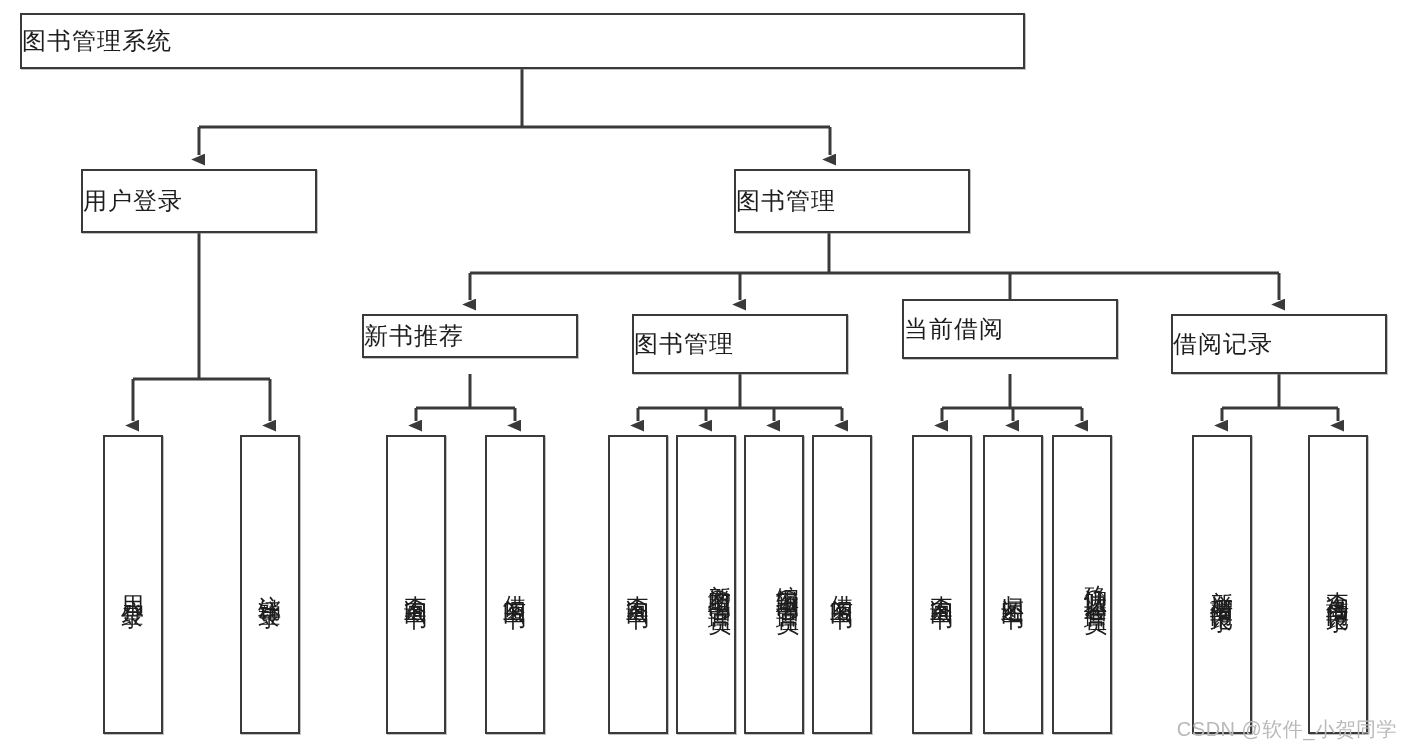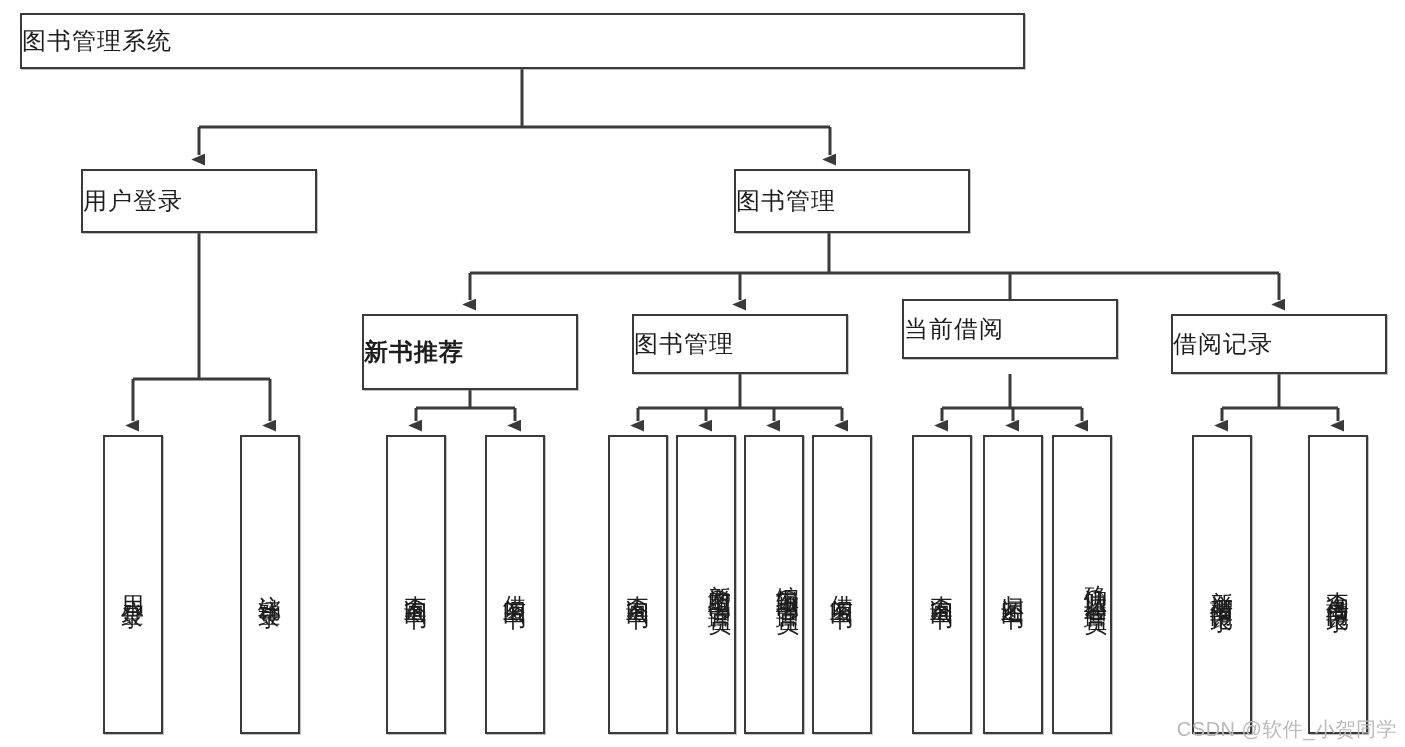--- a/index.html
+++ b/index.html
@@ -126,21 +126,21 @@
     <span>图书管理系统</span>
   </div>
 
   <div class="node horiz" style="left:81px; top:169px; width:236px; height:64px;">
     <span>用户登录</span>
   </div>
   <div class="node horiz" style="left:711px; top:169px; width:236px; height:64px;margin-left:23px;">
     <span>图书管理</span>
   </div>
 
-  <div class="node horiz" style="left:362px; top:314px; width:216px; height:76px;font-weight:bold;">
+  <div class="node horiz" style="left:362px; top:314px; width:216px; height:44px;">
     <span>新书推荐</span>
   </div>
   <div class="node horiz" style="left:632px; top:314px; width:216px; height:60px;">
     <span>图书管理</span>
   </div>
   <div class="node horiz" style="left:902px; top:299px; width:216px; height:60px;">
     <span>当前借阅</span>
   </div>
   <div class="node horiz" style="left:1171px; top:314px; width:216px; height:60px;">
     <span>借阅记录</span>

